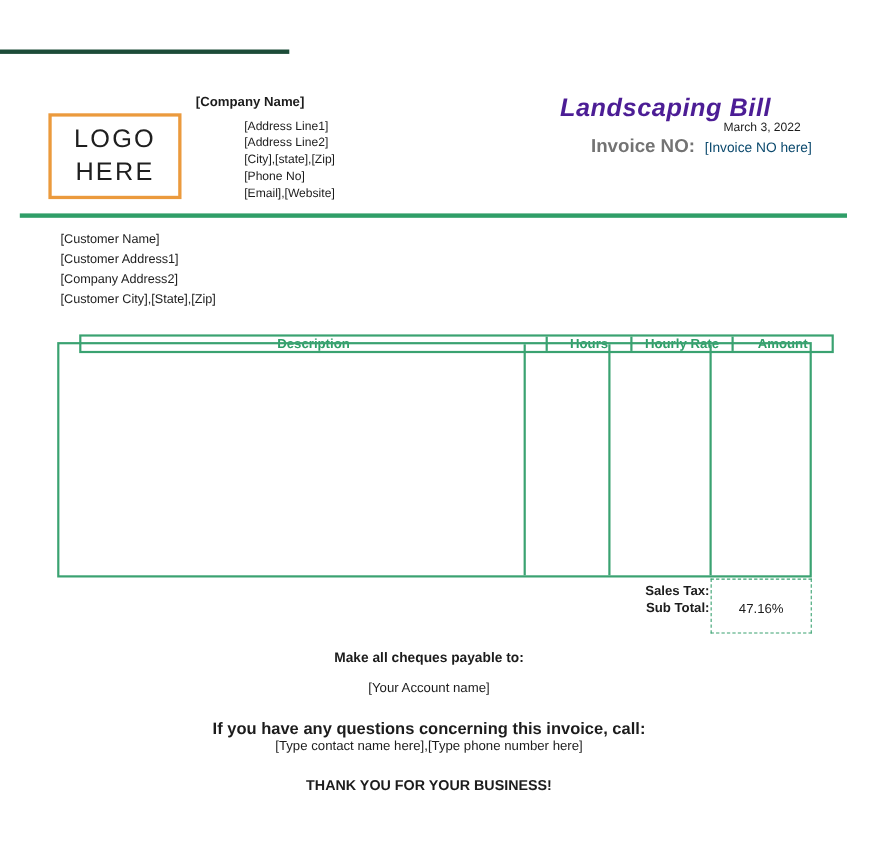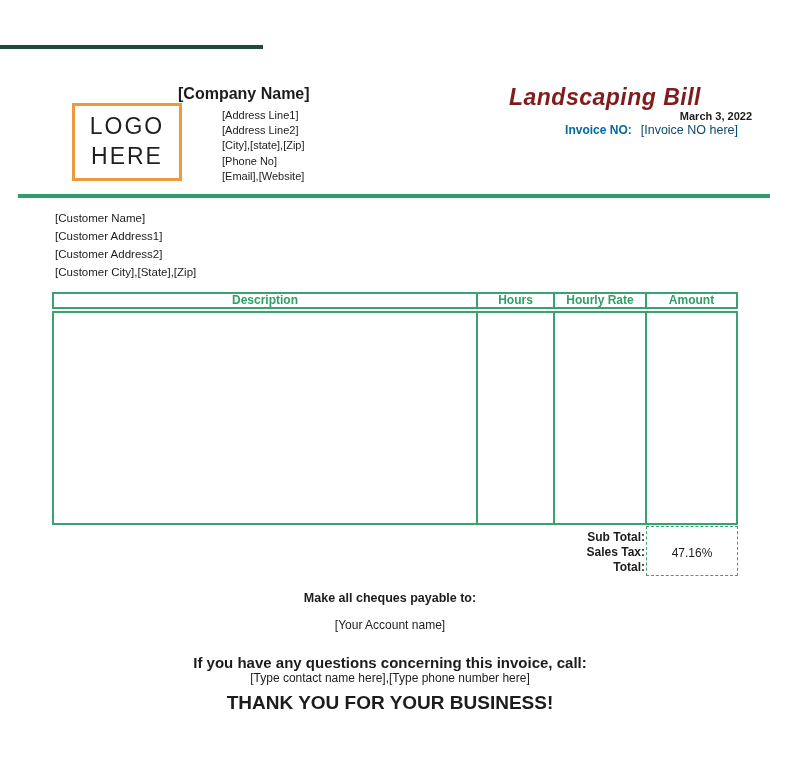--- a/index.html
+++ b/index.html
@@ -12,54 +12,54 @@
     color:#1c1c1c;
     overflow:hidden;
   }
   .abs { position:absolute; }
 
   
   .top-line { left:0; top:45px; width:263px; height:4px; background:#1c4c38; }
 
   
   .logo-box {
-    left:44px; top:103px; width:110px; height:78px;
+    left:44px; top:103px; width:121px; height:78px;
     border:3px solid #eb9a3d;
     display:flex; flex-direction:column; align-items:center; justify-content:center;
-    font-size:23px; letter-spacing:2px; color:#1f1f1f; line-height:1.3;margin-left:28px;
+    font-size:23px; letter-spacing:2px; color:#1f1f1f; line-height:1.3;
   }
 
   
-  .company-name { left:178px; top:85px; font-size:16px; font-weight:700; }
+  .company-name { left:178px; top:85px; font-size:12px; font-weight:700; }
   .company-address { left:178px; top:108px; font-size:11px; line-height:15.2px;margin-left:44px; }
 
   
   .bill-title {
     left:455px; top:84px; width:300px; text-align:center;
-    font-size:23px; font-weight:700; font-style:italic; color:#7f1d1d;
+    font-size:23px; font-weight:700; font-style:italic; color:#4c1d95;
     letter-spacing:0.5px;
   }
-  .bill-date { right:38px; top:110px; font-size:11px; font-weight:700; }
+  .bill-date { right:62px; top:110px; font-size:11px; font-weight:400; }
   .invoice-row { right:52px; top:123px; display:flex; align-items:baseline; gap:9px; }
-  .invoice-label { font-size:12px; font-weight:700; color:#0369a1; }
+  .invoice-label { font-size:17px; font-weight:700; color:#737373; }
   .invoice-value { font-size:12.5px; color:#0c4a6e; }
 
   
   .separator { left:18px; top:194px; width:752px; height:4px; background:#2f9e68; }
 
   
   .customer { left:55px; top:209px; font-size:11.5px; line-height:18px; }
 
   
   .tbl-header, .tbl-body {
     left:52px; width:686px;
     border:2px solid #3aa271;
     display:flex;
   }
-  .tbl-header { top:292px; height:17px; }
+  .tbl-header { top:304px; height:17px;margin-left:20px; }
   .tbl-body   { top:311px; height:214px; }
   .cell { height:100%; border-right:2px solid #3aa271; }
   .cell:last-child { border-right:none; }
   .c-desc   { width:424px; }
   .c-hours  { width:77px; }
   .c-rate   { width:92px; }
   .c-amount { width:89px; }
   .tbl-header .cell {
     display:flex; align-items:center; justify-content:center;
     font-size:12px; font-weight:700; color:#2f9e68; line-height:13px;
@@ -72,21 +72,21 @@
   }
   .totals-value { left:646px; top:546px; width:92px; text-align:center; font-size:12px; }
   .totals-dashed-box { left:646px; top:526px; width:92px; height:50px; border:1px dashed #3aa271; }
 
   
   .footer { left:0; top:591px; width:780px; text-align:center; }
   .f1 { font-size:12.5px; font-weight:700; line-height:14px; }
   .f2 { font-size:12px;   line-height:13px; margin-top:14px; }
   .f3 { font-size:15px;   font-weight:700; line-height:14px; margin-top:24px; }
   .f4 { font-size:12px;   line-height:13px; margin-top:2px; }
-  .f5 { font-size:19px; font-weight:700; line-height:15px; margin-top:10px; }
+  .f5 { font-size:13px; font-weight:700; line-height:15px; margin-top:21px; }
 </style>
 </head>
 <body>
 
 <div class="canvas">
 
   <div class="abs top-line"></div>
 
   <div class="abs logo-box">
     <span>LOGO</span>
@@ -107,42 +107,41 @@
   <div class="abs invoice-row">
     <span class="invoice-label">Invoice NO:</span>
     <span class="invoice-value">[Invoice NO here]</span>
   </div>
 
   <div class="abs separator"></div>
 
   <div class="abs customer">
     <div>[Customer Name]</div>
     <div>[Customer Address1]</div>
-    <div>[Customer Address2]</div>
+    <div>[Company Address2]</div>
     <div>[Customer City],[State],[Zip]</div>
   </div>
 
   <div class="abs tbl-header">
     <div class="cell c-desc">Description</div>
     <div class="cell c-hours">Hours</div>
     <div class="cell c-rate">Hourly Rate</div>
     <div class="cell c-amount">Amount</div>
   </div>
 
   <div class="abs tbl-body">
     <div class="cell c-desc"></div>
     <div class="cell c-hours"></div>
     <div class="cell c-rate"></div>
     <div class="cell c-amount"></div>
   </div>
 
   <div class="abs totals-labels">
+    <div>Sales Tax:</div>
     <div>Sub Total:</div>
-    <div>Sales Tax:</div>
-    <div>Total:</div>
   </div>
   <div class="abs totals-dashed-box"></div>
   <div class="abs totals-value">47.16%</div>
 
   <div class="abs footer">
     <div class="f1">Make all cheques payable to:</div>
     <div class="f2">[Your Account name]</div>
     <div class="f3">If you have any questions concerning this invoice, call:</div>
     <div class="f4">[Type contact name here],[Type phone number here]</div>
     <div class="f5">THANK YOU FOR YOUR BUSINESS!</div>

